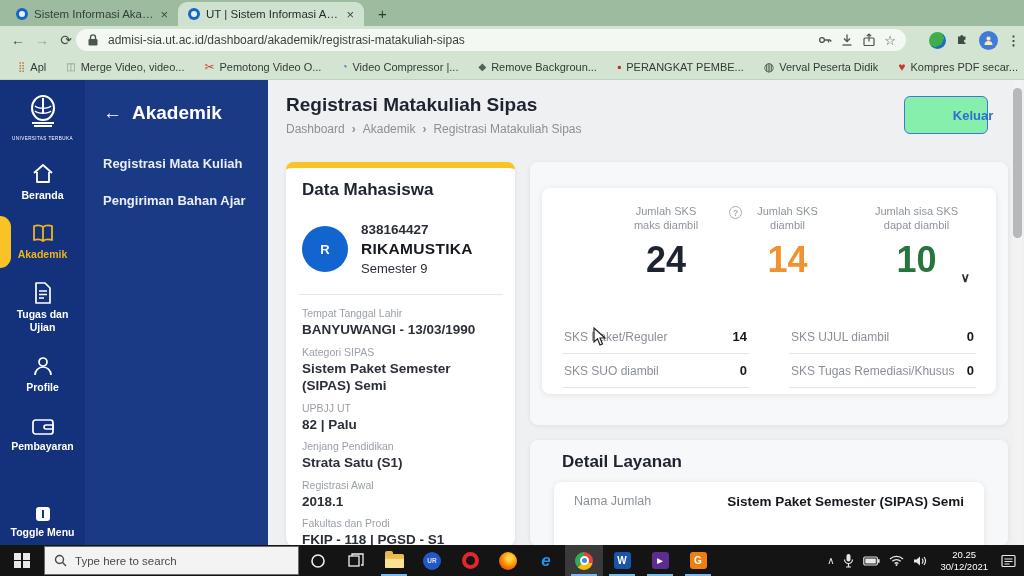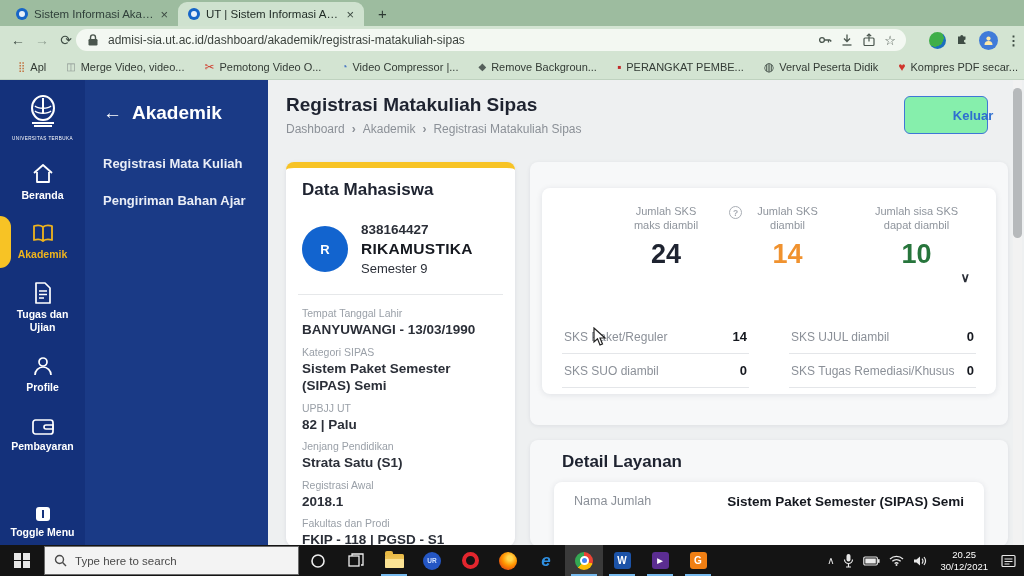--- a/index.html
+++ b/index.html
@@ -72,21 +72,21 @@
   .field .lbl { font-size:10.5px; color:#9aa0a8; margin-bottom:2px; }
   .field .val { font-size:13.5px; font-weight:bold; color:#2b2f38; line-height:1.3; }
 
   
   .card-sks { position:absolute; left:262px; top:82px; width:478px; height:263px; padding:14px 12px; background:#f7f8f9; }
   .card-sks-title, .card-lay-title { font-size:17px; font-weight:bold; color:#1e2330; margin-left:8px; }
   .sks-inner { position:relative; margin-top:12px; background:#fff; border-radius:8px; box-shadow:0 1px 6px rgba(20,30,60,.10); height:206px; padding-top:16px;padding-left:44px; }
   .stats { display:flex; padding-left:20px; gap:14px; }
   .stat { text-align:center; position:relative; }
   .stat .s-lbl { font-size:11px; color:#8f959d; line-height:1.3; white-space:pre-line; }
-  .stat .s-val { font-size:27px; font-weight:bold; margin-top:6px; }
+  .stat .s-val { font-size:36px; font-weight:bold; margin-top:6px; }
   .stat-help { position:absolute; right:-16px; top:2px; width:13px; height:13px; border:1.5px solid #a9aeb5; border-radius:50%; font-size:8.5px; color:#a9aeb5; display:flex; align-items:center; justify-content:center; font-weight:bold; }
   .sks-chevron { position:absolute; right:26px; top:82px; font-size:13px; color:#2b2f38; font-weight:bold; }
   .sks-rows { position:absolute; left:20px; right:20px; top:132px; display:grid; grid-template-columns:1fr 1fr; column-gap:40px; }
   .sks-cell { display:flex; justify-content:space-between; align-items:center; padding:9px 2px; border-bottom:1px solid #e4e6e9; }
   .sks-cell .c-lbl { font-size:12px; color:#8b9098; }
   .sks-cell .c-val { font-size:13px; font-weight:bold; color:#15181f; }
 
   
   .card-lay { position:absolute; left:262px; top:360px; width:478px; height:106px; padding:12px 24px; background:#f7f8f9; overflow:hidden; }
   .lay-inner { margin-top:10px; background:#fff; border-radius:8px 8px 0 0; box-shadow:0 1px 6px rgba(20,30,60,.10); padding:12px 20px 0; height:80px; }

